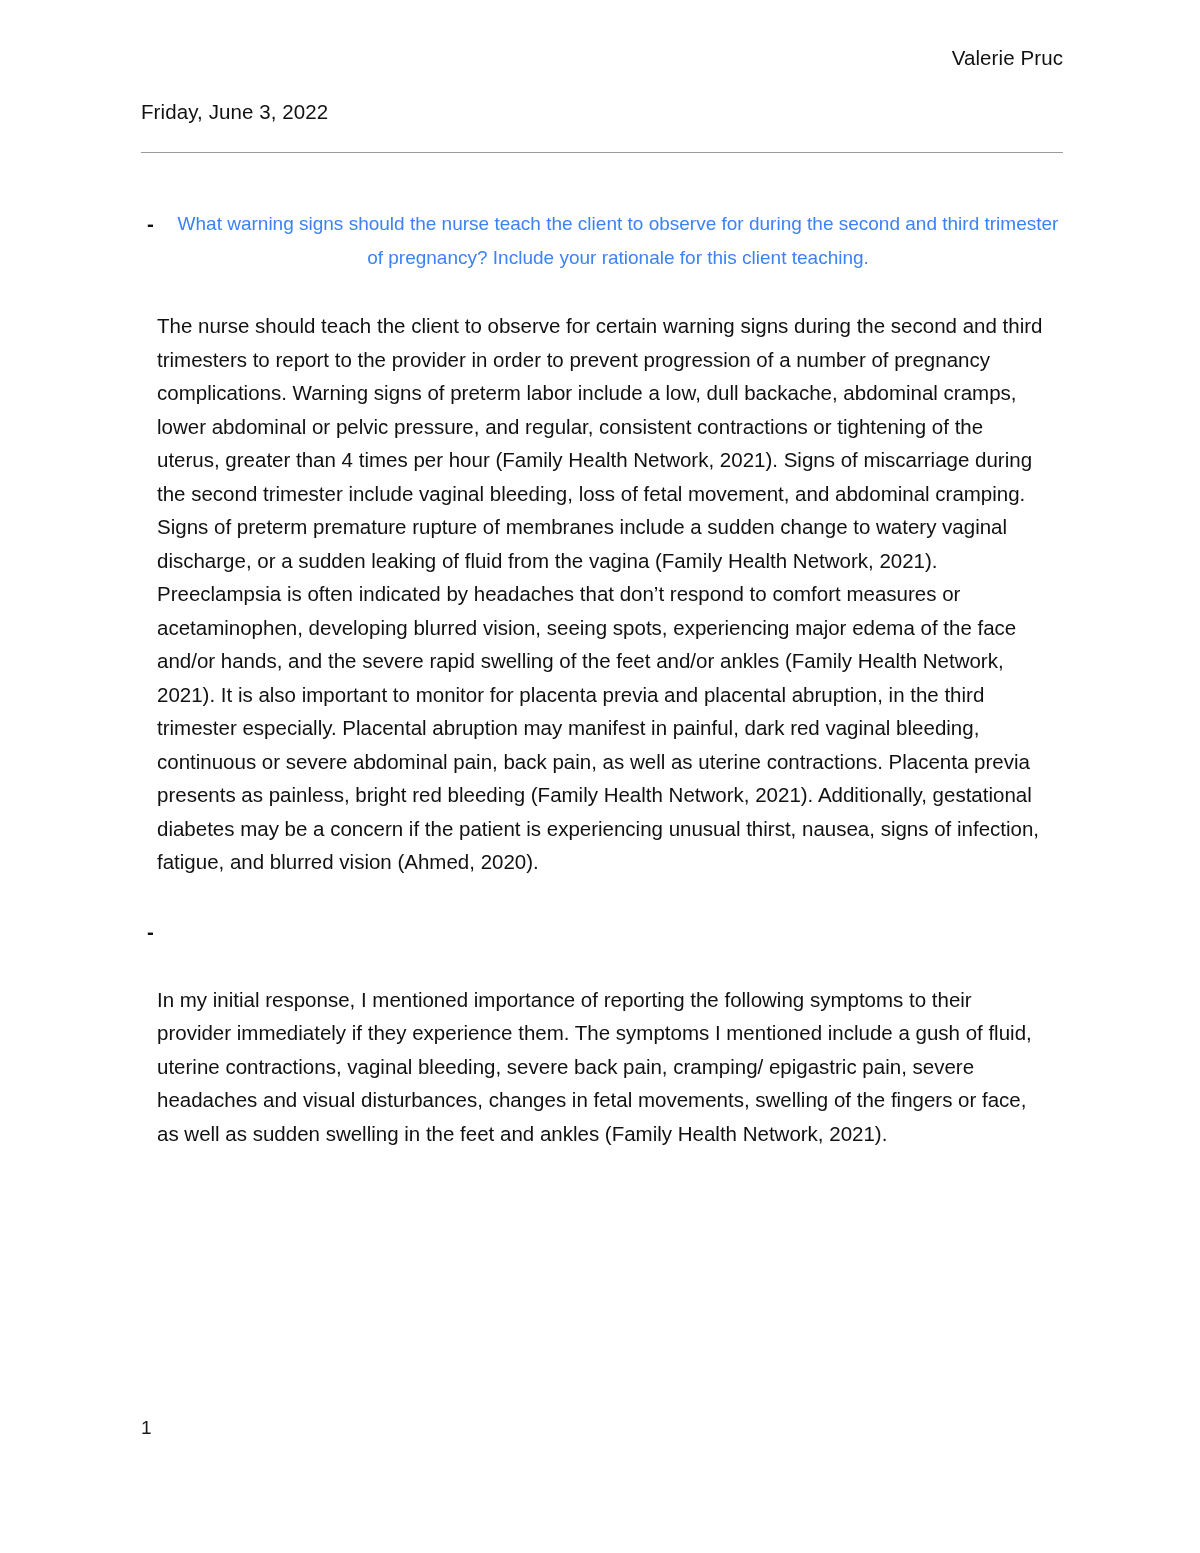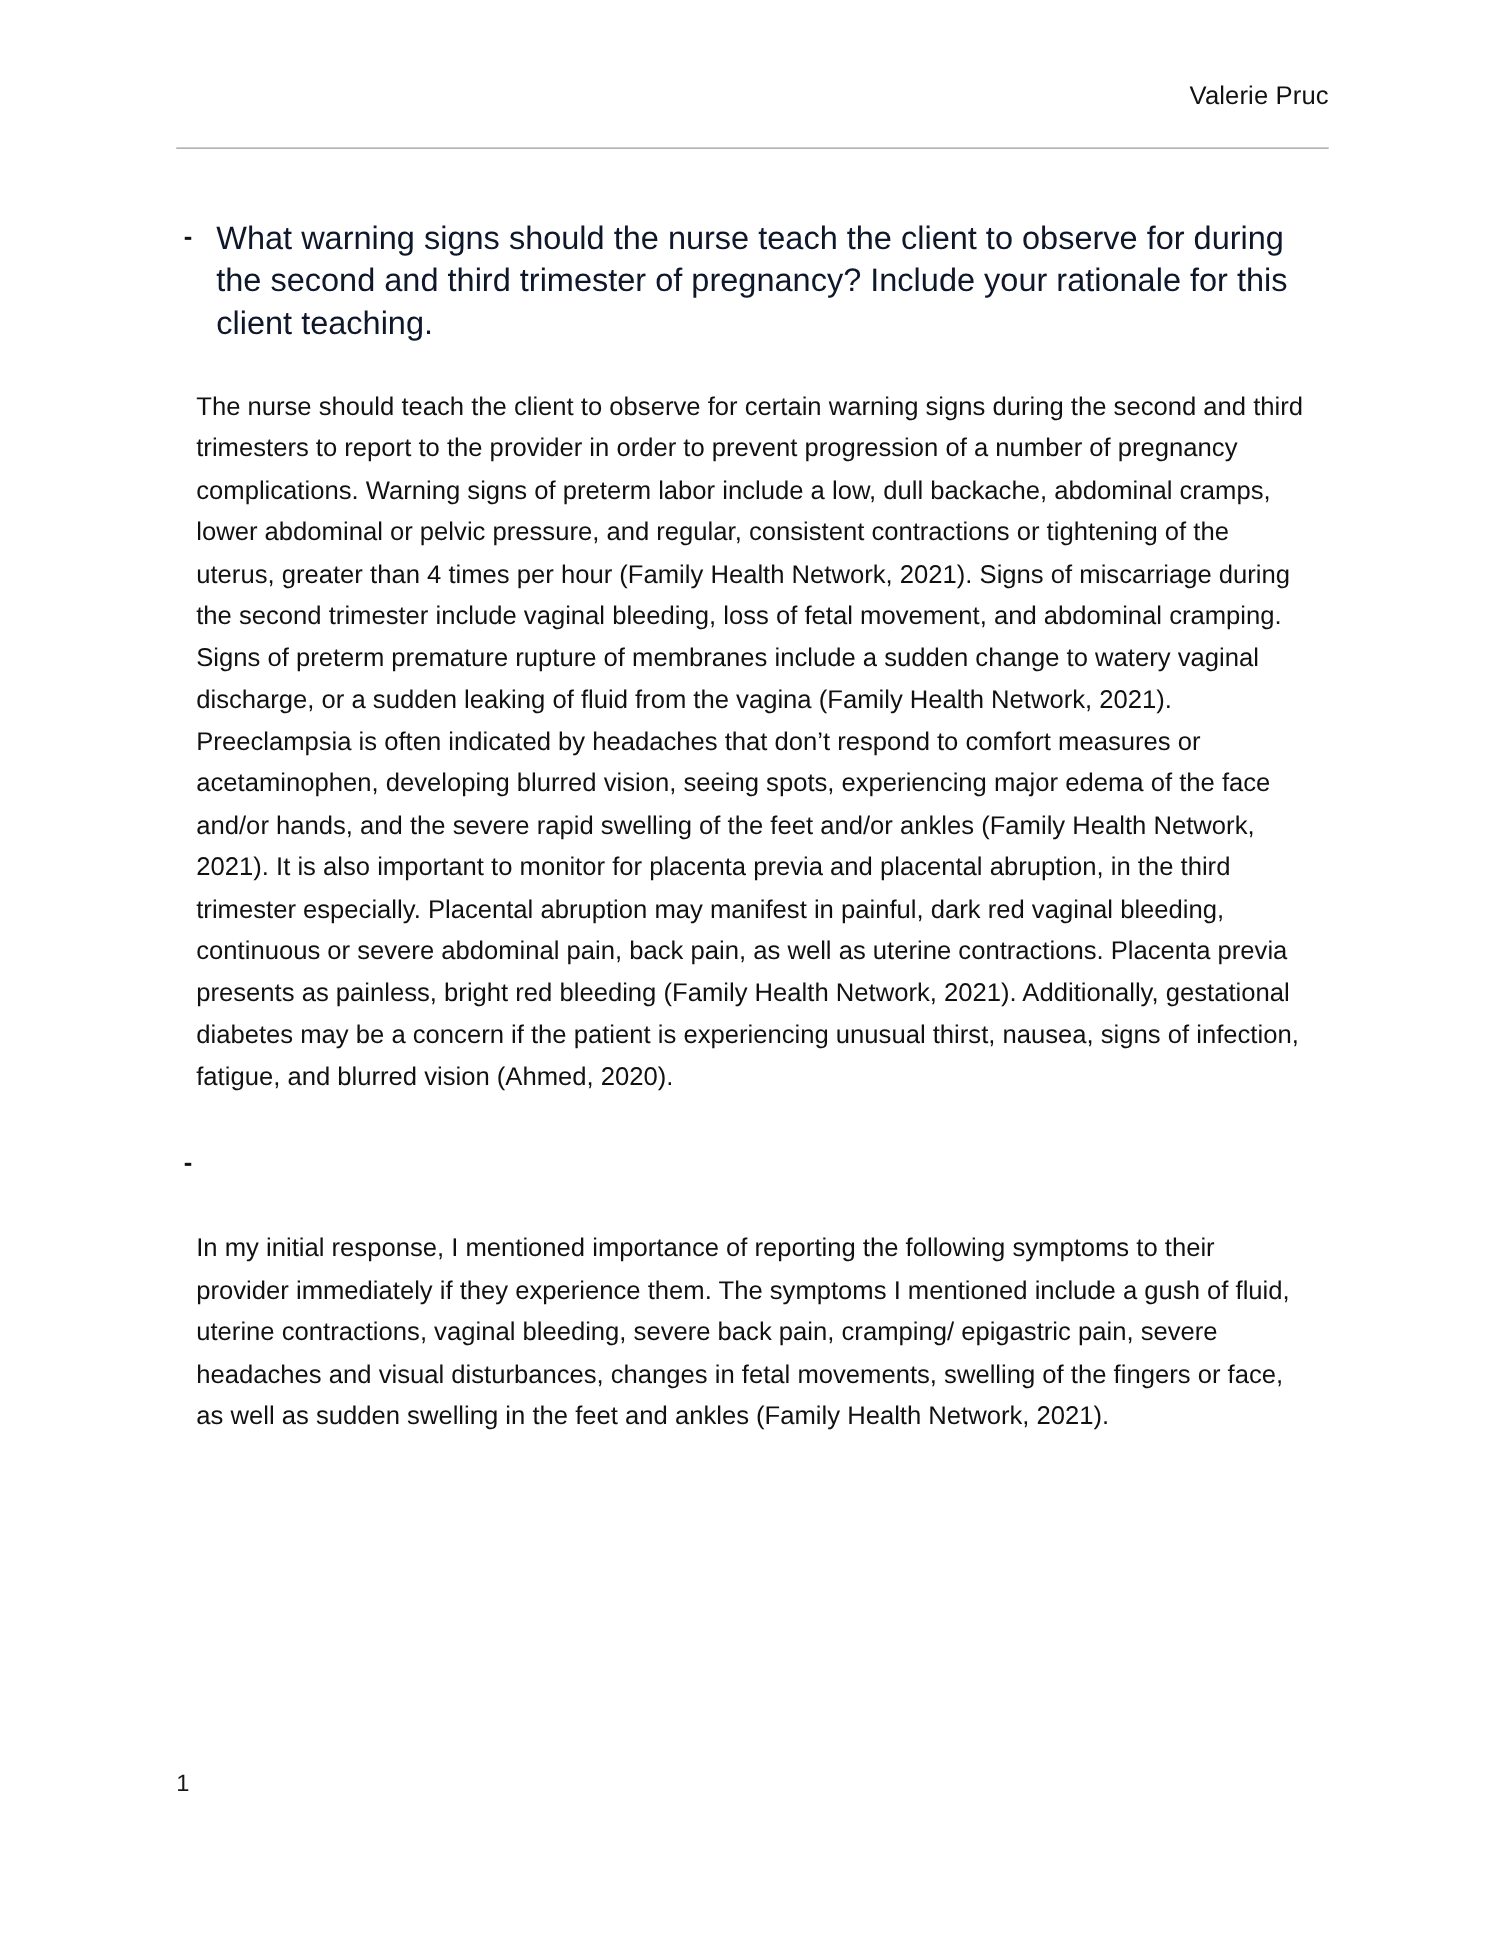--- a/index.html
+++ b/index.html
@@ -26,21 +26,21 @@
     top: 0;
     width: 922px;
   }
 
   
   .author-line {
     text-align: right;
     font-size: 20.5px;
     color: #111111;
     line-height: 1.0;
-    padding-top: 67px;
+    padding-top: 48px;
     letter-spacing: 0.1px;
   }
   .date-line {
     text-align: left;
     font-size: 20.5px;
     color: #111111;
     line-height: 1.0;
     padding-top: 33px;
     letter-spacing: 0.1px;
   }
@@ -76,24 +76,25 @@
   .bullet-marker {
     flex: 0 0 auto;
     width: 26px;
     font-size: 20.5px;
     line-height: 34px;
     color: #111111;
     font-weight: 600;
   }
   .bullet-text {
     flex: 1 1 auto;
-    font-size: 26px;
+    font-size: 19px;
     line-height: 34px;
-    color: #0f172a;
+    color: #3b82f6;
     letter-spacing: 0.0px;
+    text-align: center;
   }
   .para {
     font-size: 20.5px;
     line-height: 33.5px;
     color: #111111;
     margin: 16px;
     letter-spacing: 0.0px;
     text-align: left;
   }
   .para.after-bullet {
@@ -114,20 +115,21 @@
   }
 </style>
 </head>
 <body>
 
 <div class="page">
   <div class="content">
 
     <div class="author-line">Valerie Pruc</div>
 
+    <div class="date-line">Friday, June 3, 2022</div>
 
 
     <hr class="title-rule">
 
     <div class="body-block">
 
       <div class="bullet-item">
         <span class="bullet-marker">-</span>
         <span class="bullet-text">What warning signs should the nurse teach the client to observe for during the second and third trimester of pregnancy? Include your rationale for this client teaching.</span>
       </div>

